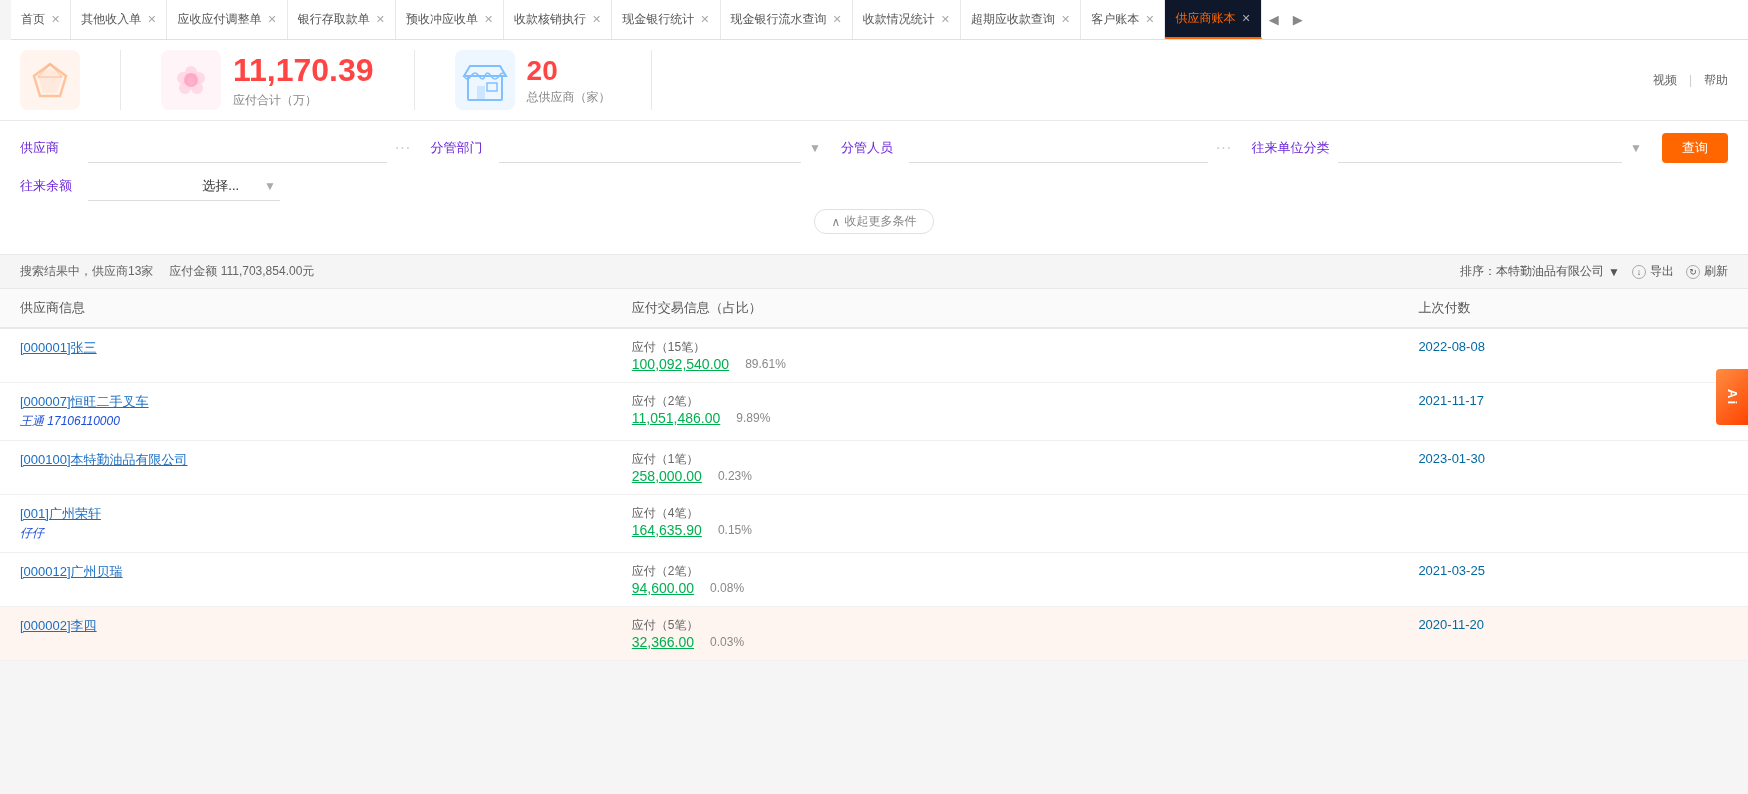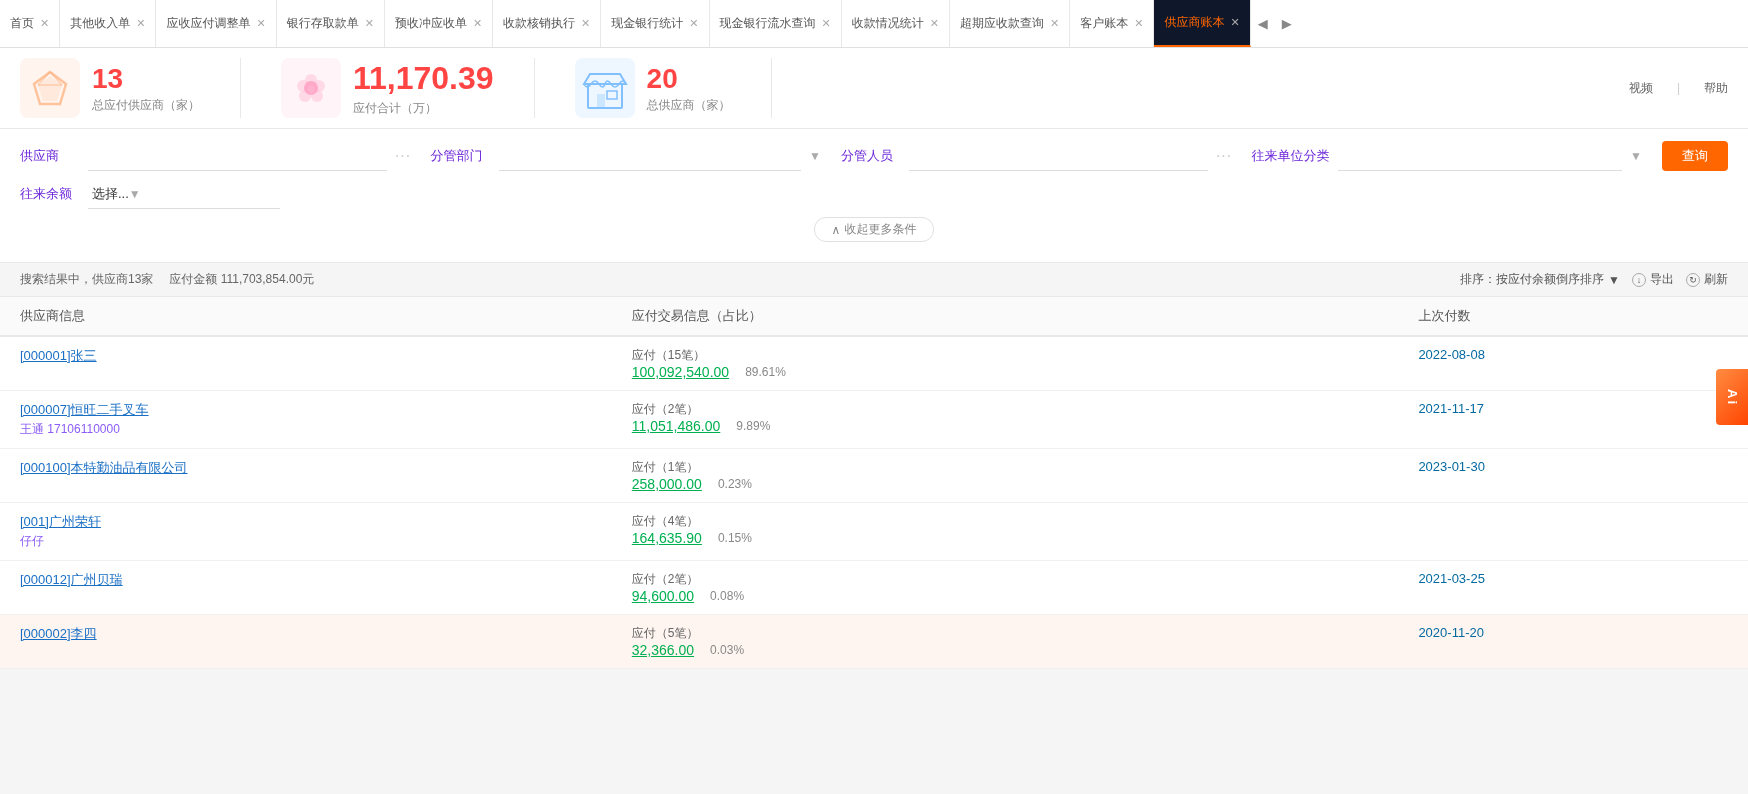--- a/index.html
+++ b/index.html
@@ -4,22 +4,23 @@
   <style>
     * { box-sizing: border-box; margin: 0; padding: 0; }
     body { font-family: 'Microsoft YaHei', Arial, sans-serif; font-size: 13px; background: #f5f5f5; color: #333; }
 
     
     .top-nav {
       display: flex;
       align-items: center;
       background: #fff;
       border-bottom: 1px solid #e0e0e0;
-      height: 48px;
+      height: 40px;
       overflow: hidden;
+      margin-left: 11px;
     }
     .nav-tab {
       display: flex;
       align-items: center;
       padding: 0 10px;
       height: 100%;
       white-space: nowrap;
       border-right: 1px solid #e8e8e8;
       cursor: pointer;
       font-size: 12px;
@@ -77,21 +78,21 @@
     .stat-icon.orange { background: #fff0e8; color: #ff8c42; }
     .stat-icon.pink { background: #fff0f5; color: #ff69a0; }
     .stat-icon.blue { background: #e8f4ff; color: #4da6ff; }
     .stat-text { display: flex; flex-direction: column; }
     .stat-number { font-size: 28px; font-weight: bold; color: #ff4444; line-height: 1.2; }
     .stat-number.large { font-size: 32px; }
     .stat-label { font-size: 12px; color: #888; margin-top: 2px; }
     .header-actions {
       margin-left: auto;
       display: flex;
-      gap: 24px;
+      gap: 12px;
       align-items: center;
       font-size: 12px;
       color: #666;
     }
     .header-actions span { cursor: pointer; }
     .header-actions .divider { color: #ccc; }
 
     
     .filter-area {
       background: #fff;
@@ -134,21 +135,22 @@
       border: none;
       border-bottom: 1px solid #ddd;
       outline: none;
       font-size: 13px;
       color: #333;
       padding: 0 4px;
       background: transparent;
       cursor: pointer;
       display: flex;
       align-items: center;
-      justify-content: flex-start;
+      justify-content: flex-end;
+      gap: 25px;
     }
     .filter-dots { color: #ccc; font-size: 16px; }
     .filter-arrow { color: #aaa; font-size: 12px; }
     .btn-query {
       background: #ff6600;
       color: #fff;
       border: none;
       padding: 6px 20px;
       border-radius: 4px;
       cursor: pointer;
@@ -240,22 +242,23 @@
       vertical-align: top;
     }
     .supplier-name {
       color: #1a6fc4;
       text-decoration: underline;
       cursor: pointer;
       font-size: 13px;
     }
     .supplier-sub {
       font-size: 12px;
-      color: #8b5cf6;
+      color: #1d4ed8;
       margin-top: 2px;
+      font-style: italic;
     }
     .tx-label { font-size: 12px; color: #666; }
     .tx-amount {
       color: #00b050;
       font-size: 14px;
       font-weight: 500;
       text-decoration: underline;
       cursor: pointer;
     }
     .tx-percent { font-size: 12px; color: #888; margin-left: 16px; }
@@ -358,24 +361,20 @@
   <div class="stat-block">
     <div class="stat-icon orange">
       <svg width="40" height="40" viewBox="0 0 40 40">
         <polygon points="20,4 36,16 30,36 10,36 4,16" fill="none" stroke="#ff8c42" stroke-width="2.5" opacity="0.7"></polygon>
         <polygon points="20,8 32,17 27,33 13,33 8,17" fill="#ff8c42" opacity="0.15"></polygon>
         <line x1="8" y1="17" x2="32" y2="17" stroke="#ff8c42" stroke-width="1.5" opacity="0.5"></line>
         <line x1="20" y1="4" x2="8" y2="17" stroke="#ff8c42" stroke-width="1.5" opacity="0.5"></line>
         <line x1="20" y1="4" x2="32" y2="17" stroke="#ff8c42" stroke-width="1.5" opacity="0.5"></line>
       </svg>
     </div>
-    <div class="stat-text">
-      <span class="stat-number">13</span>
-      <span class="stat-label">总应付供应商（家）</span>
-    </div>
   </div>
   <div class="stat-block">
     <div class="stat-icon pink">
       <svg width="44" height="44" viewBox="0 0 44 44">
         <circle cx="22" cy="14" r="6" fill="#ffb0cc" opacity="0.6"></circle>
         <circle cx="30" cy="20" r="6" fill="#ffb0cc" opacity="0.6"></circle>
         <circle cx="28" cy="30" r="6" fill="#ffb0cc" opacity="0.6"></circle>
         <circle cx="16" cy="30" r="6" fill="#ffb0cc" opacity="0.6"></circle>
         <circle cx="14" cy="20" r="6" fill="#ffb0cc" opacity="0.6"></circle>
         <circle cx="22" cy="22" r="7" fill="#ff69a0" opacity="0.7"></circle>
@@ -449,21 +448,21 @@
   </div>
 </div>
 
 <div class="result-bar">
   <div class="result-info">
     <span>搜索结果中，供应商13家</span>
     <span>应付金额 111,703,854.00元</span>
   </div>
   <div class="result-actions">
     <div class="sort-btn">
-      <span>排序：按应付余额倒序排序</span>
+      <span>排序：本特勤油品有限公司</span>
       <span>▼</span>
     </div>
     <div class="action-btn">
       <span class="icon-circle">↓</span>
       <span>导出</span>
     </div>
     <div class="action-btn">
       <span class="icon-circle">↻</span>
       <span>刷新</span>
     </div>

